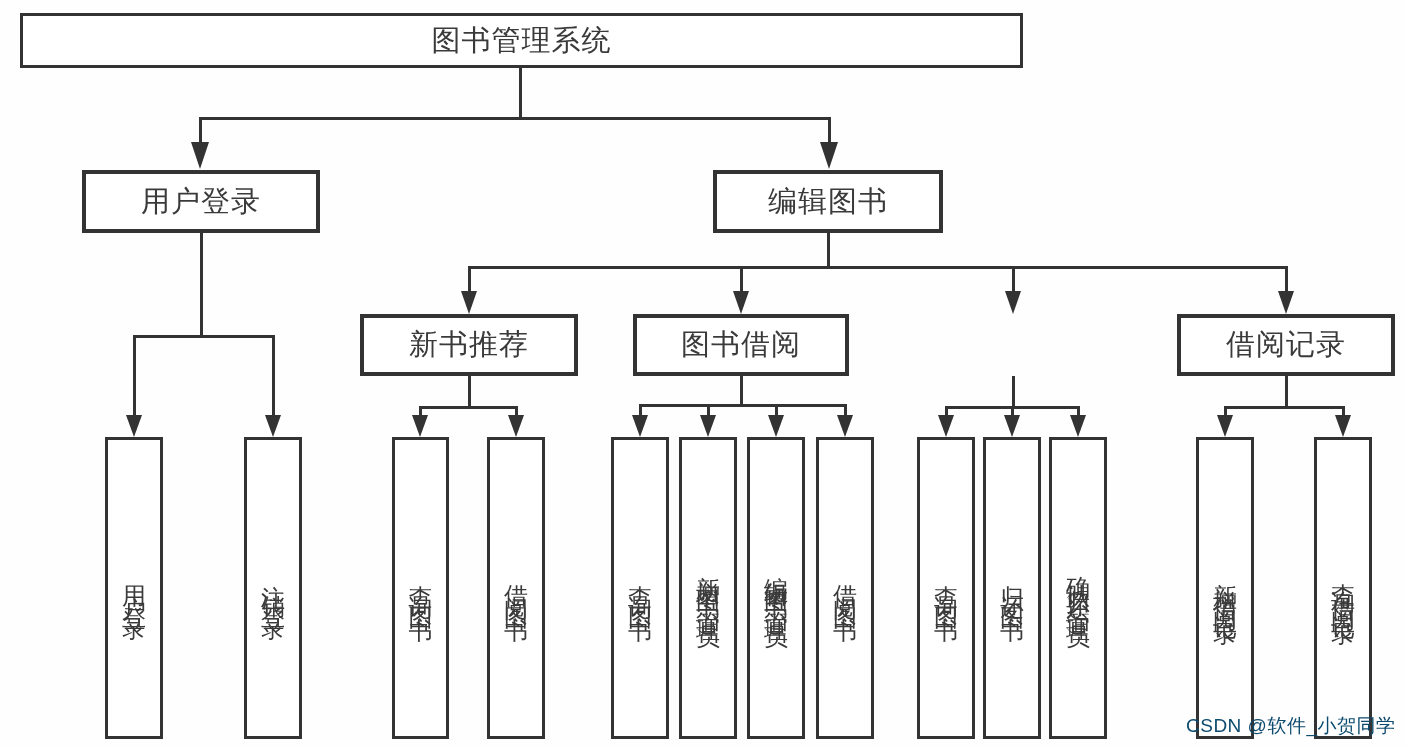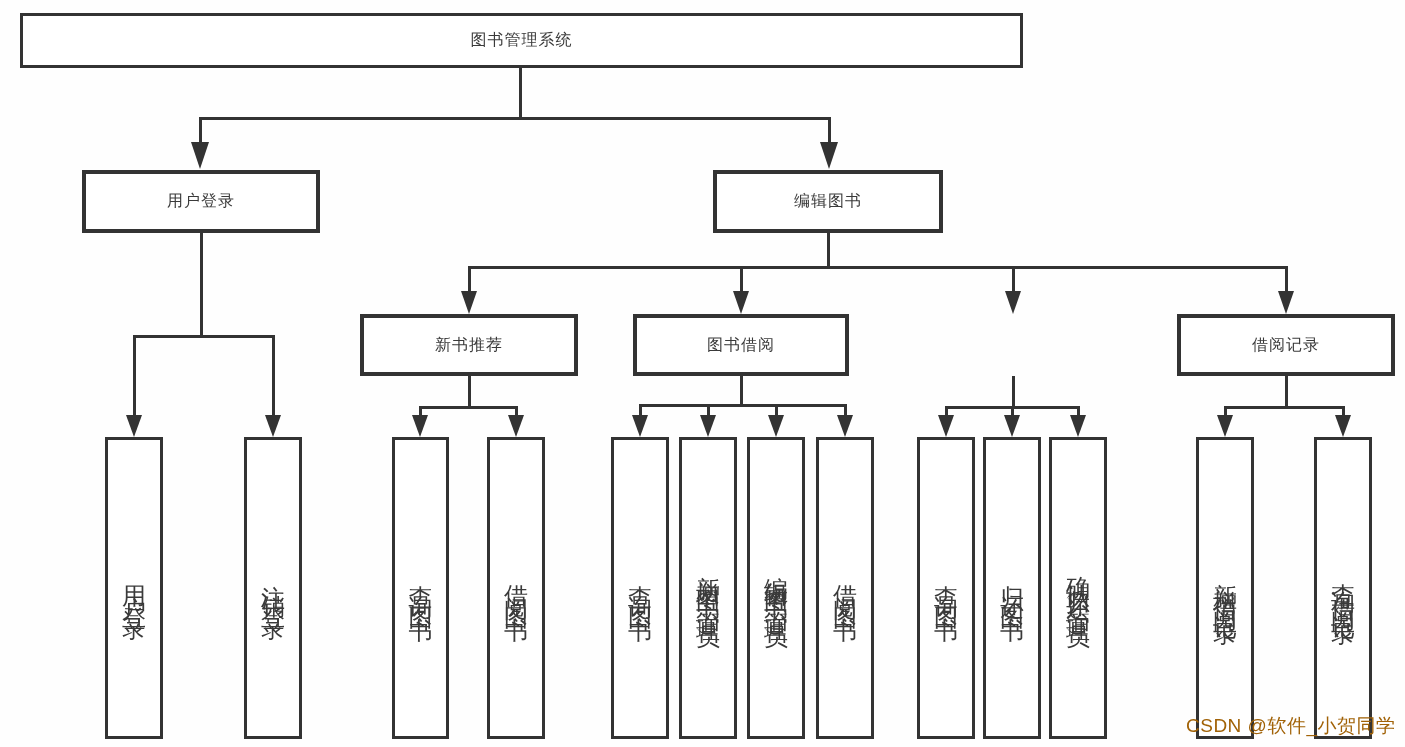--- a/index.html
+++ b/index.html
@@ -5,21 +5,21 @@
   html,body{margin:0;padding:0;background:#fff;}
   .canvas{
     position:relative;width:1405px;height:747px;background:#fefefe;overflow:hidden;
     font-family:"Liberation Sans","DejaVu Sans",sans-serif;color:#3a3a3a;
     --line:#333333;
   }
   
   .hbox{
     position:absolute;box-sizing:border-box;background:#fff;border:4px solid var(--line);
     display:flex;align-items:center;justify-content:center;
-    font-size:16px;letter-spacing:1px;white-space:nowrap;
+    font-size:29px;letter-spacing:1px;white-space:nowrap;
   }
   .hbox.root{border-width:3px;}
   .vbox{
     position:absolute;box-sizing:border-box;background:#fff;border:3px solid var(--line);
     writing-mode:vertical-rl;text-orientation:mixed;
     display:flex;align-items:center;justify-content:center;
     font-size:24px;line-height:1;top:437px;height:302px;
   }
   .ls4{letter-spacing:11px;}
   .ls6{letter-spacing:8px;}
@@ -27,21 +27,21 @@
   
   .ln{position:absolute;background:var(--line);}
   
   .ah{position:absolute;width:0;height:0;
       border-left:8px solid transparent;border-right:8px solid transparent;
       border-top:22px solid var(--line);}
   .ah.b{border-left-width:9px;border-right-width:9px;border-top-width:27px;}
   .ah.m{border-top-width:23px;}
   .watermark{
     position:absolute;left:1186px;top:713px;z-index:5;
-    font-size:19px;color:#a16207;white-space:nowrap;letter-spacing:0.5px;
+    font-size:19px;color:#0c4a6e;white-space:nowrap;letter-spacing:0.5px;
   }
 </style>
 </head>
 <body>
 
 <div class="canvas">
 
   <div class="hbox root" style="left:20px;top:13px;width:1003px;height:55px">
     <span>图书管理系统</span>
   </div>

